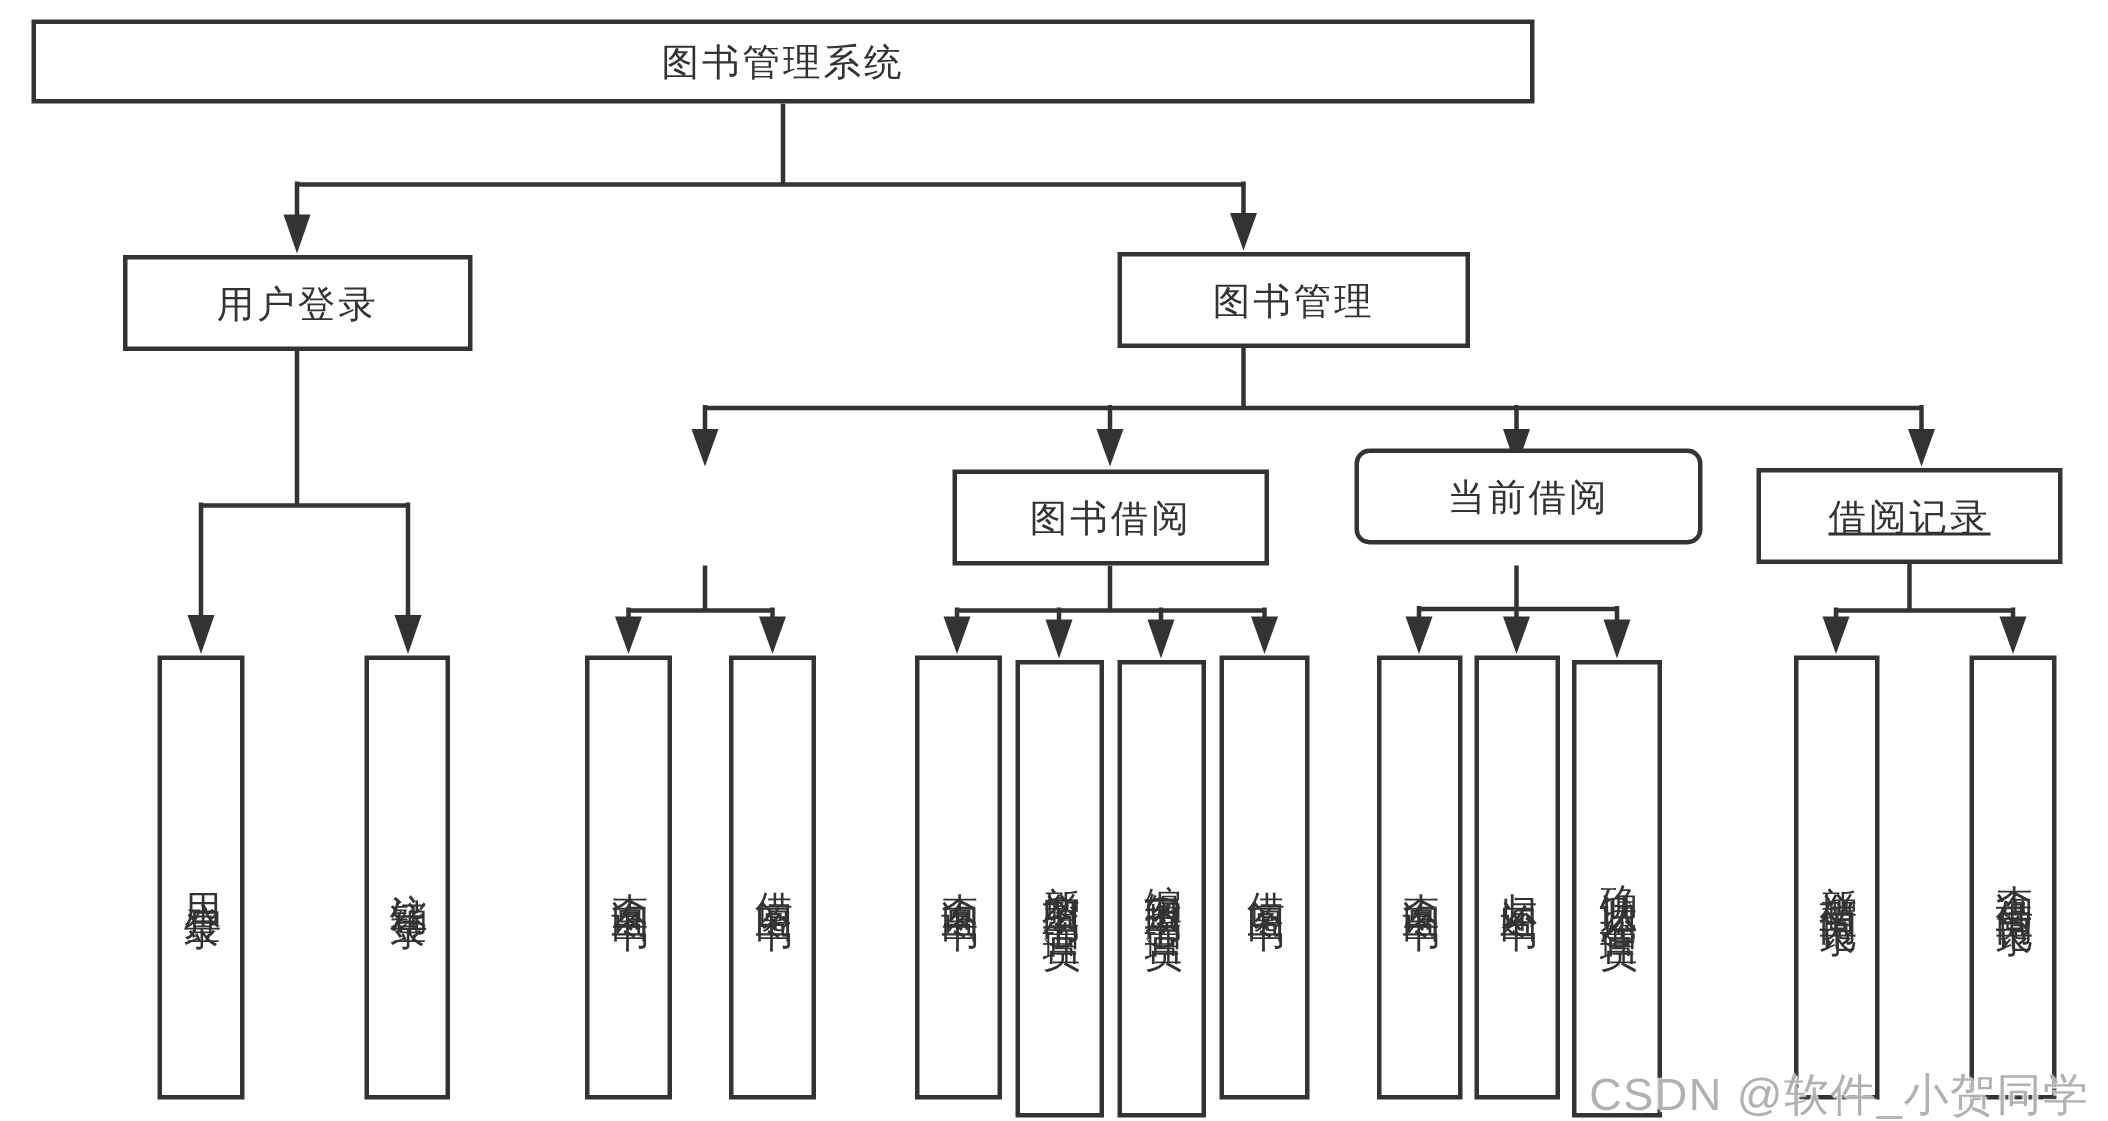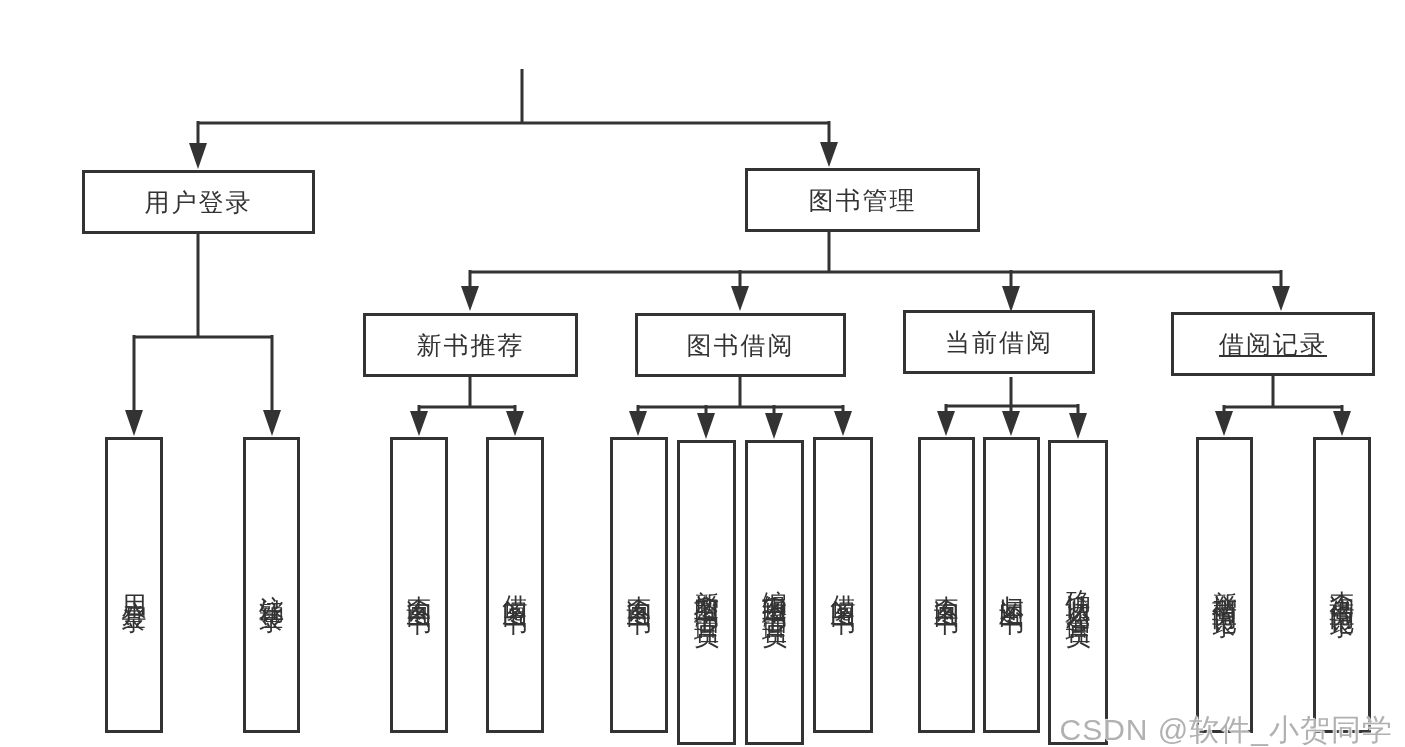--- a/index.html
+++ b/index.html
@@ -98,27 +98,27 @@
 
       <polygon points="937,411 955,411 946,436"></polygon>
       <polygon points="1002,411 1020,411 1011,436"></polygon>
       <polygon points="1069,413 1087,413 1078,439"></polygon>
 
       <polygon points="1215,411 1233,411 1224,436"></polygon>
       <polygon points="1333,411 1351,411 1342,436"></polygon>
     </g>
   </svg>
 
+  <div class="hbox" style="left:21px; top:13px; width:1002px; height:56px;">图书管理系统</div>
 
   <div class="hbox" style="left:82px; top:170px; width:233px; height:64px;">用户登录</div>
   <div class="hbox" style="left:712px; top:168px; width:235px; height:64px;margin-left:33px;">图书管理</div>
 
-  <div class="hbox" style="left:363px; top:313px; width:215px; height:64px;">新书推荐</div>
   <div class="hbox" style="left:635px; top:313px; width:211px; height:64px;">图书借阅</div>
-  <div class="hbox" style="left:903px; top:310px; width:192px; height:64px;">当前借阅</div>
+  <div class="hbox" style="left:903px; top:299px; width:232px; height:64px;border-radius:10px;">当前借阅</div>
   <div class="hbox" style="left:1171px; top:312px; width:204px; height:64px;text-decoration:underline;">借阅记录</div>
 
   <div class="vbox" style="left:105px; top:437px; width:58px; height:296px;">用户登录</div>
   <div class="vbox" style="left:243px; top:437px; width:57px; height:296px;">注销登录</div>
 
   <div class="vbox" style="left:390px; top:437px; width:58px; height:296px;">查询图书</div>
   <div class="vbox" style="left:486px; top:437px; width:58px; height:296px;">借阅图书</div>
 
   <div class="vbox" style="left:610px; top:437px; width:58px; height:296px;">查询图书</div>
   <div class="vbox" style="left:677px; top:440px; width:59px; height:305px;">新增图书（管理员）</div>

